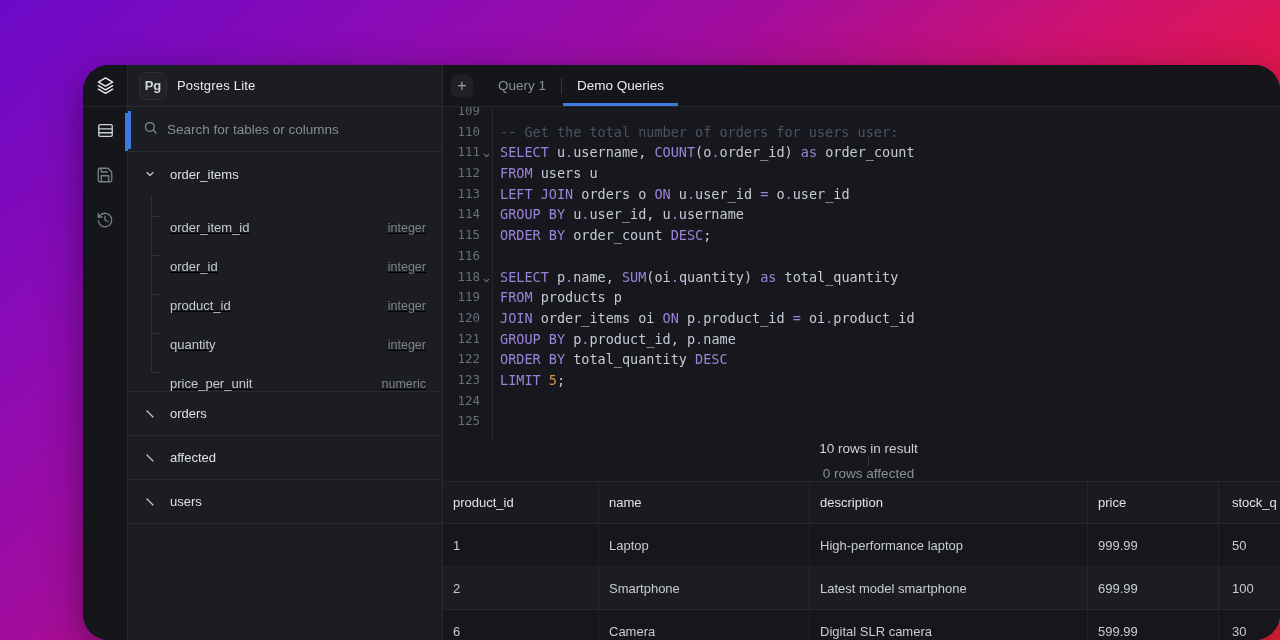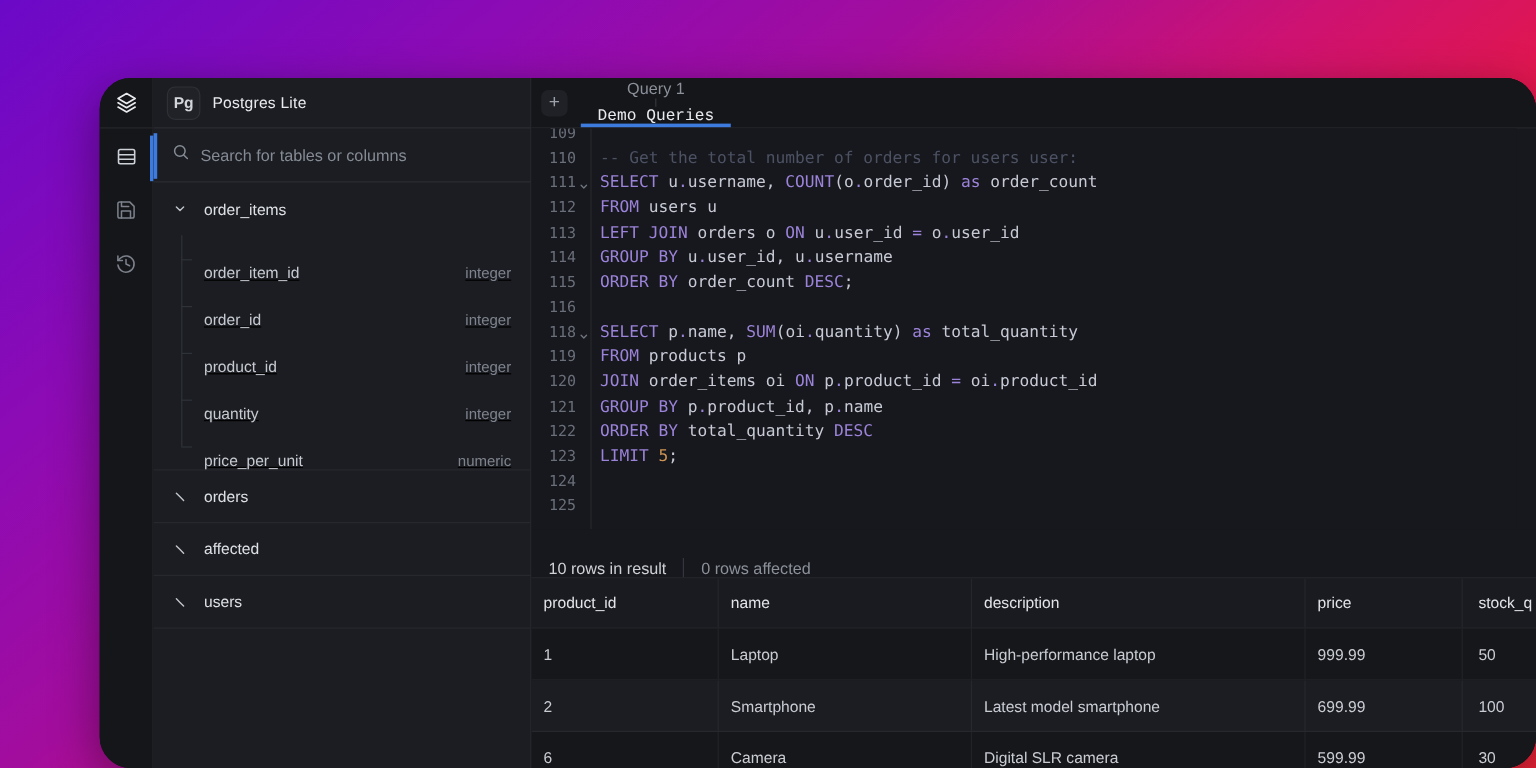--- a/index.html
+++ b/index.html
@@ -69,44 +69,44 @@
   .t-col::before{content:"";position:absolute;left:23px;top:50%;width:9px;height:1px;background:#2f3238;}
   .c-label{color:#c6cad1;font-size:13px;}
   .c-type{margin-left:auto;color:#7e838d;font-size:12.5px;}
   
   .main{position:absolute;left:360px;top:0;right:0;bottom:0;background:var(--editor-bg);}
   .tabbar{height:42px;background:var(--tabbar-bg);border-bottom:1px solid var(--div);
     display:flex;align-items:center;padding-left:8px;}
   .newtab{width:22px;height:22px;border-radius:6px;background:#202127;border:none;color:#9ba0a9;
     font-size:16px;line-height:20px;cursor:pointer;margin-right:10px;
     display:flex;align-items:center;justify-content:center;font-family:inherit;}
-  .tabs{display:flex;align-items:center;height:100%;flex-direction:column;}
+  .tabs{display:flex;align-items:center;height:100%;}
   .tab{position:relative;height:100%;display:flex;align-items:center;padding:0 15px;
     color:#8b909a;font-size:13.5px;cursor:pointer;}
-  .tab.active{color:var(--txt-bright);font-weight:500;font-family:Liberation Mono, monospace;}
+  .tab.active{color:var(--txt-bright);font-weight:500;}
   .tab.active::after{content:"";position:absolute;left:1px;right:1px;bottom:0;height:3px;
     background:var(--accent);}
   .tab-sep{width:1px;height:16px;background:#33363d;}
   
   .editor{position:absolute;top:42px;left:0;right:16px;height:334px;overflow:hidden;background:var(--editor-bg);}
   .gutter-line{position:absolute;left:49px;top:0;bottom:0;width:1px;background:var(--div);}
   .code-content{position:absolute;top:-6px;left:0;right:0;
     font-family:"DejaVu Sans Mono","Liberation Mono",monospace;font-size:13.5px;line-height:20.7px;}
   .code-line{display:flex;height:20.7px;white-space:pre;}
   .gutter{position:relative;flex:none;width:49px;padding-right:12px;text-align:right;
     color:var(--linenum);font-size:12.5px;}
   .fold{position:absolute;right:1px;top:4px;color:#6f747e;}
   .src{flex:1;padding-left:8px;color:var(--code);}
   .tk-k{color:var(--kw);}
   .tk-c{color:var(--comment);}
   .tk-n{color:var(--num);}
   .tk-p{color:var(--code);}
   
-  .statusbar{position:absolute;top:376px;left:0;right:0;height:41px;display:flex;align-items:flex-end;
-    padding-left:14px;border-bottom:1px solid var(--div);background:var(--editor-bg);}
+  .statusbar{position:absolute;top:376px;left:0;right:0;height:41px;display:flex;align-items:center;
+    padding-left:14px;border-bottom:1px solid var(--div);background:var(--editor-bg);flex-direction:column;}
   .st-result{color:#ced1d7;font-size:13.5px;}
   .st-sep{width:1px;height:16px;background:#33363d;margin:0 14px;}
   .st-affected{color:#8b9099;font-size:13.5px;}
   
   .results{position:absolute;top:417px;left:0;right:0;bottom:0;overflow:hidden;}
   .r-row{display:flex;height:43px;border-bottom:1px solid var(--div-soft);}
   .r-row.head{height:42px;background:var(--header-bg);}
   .r-row:not(.head):nth-child(odd){background:var(--row-even);}
   .r-row:not(.head):nth-child(even){background:var(--row-odd);}
   .r-cell{display:flex;align-items:center;padding-left:10px;border-right:1px solid var(--div-soft);

